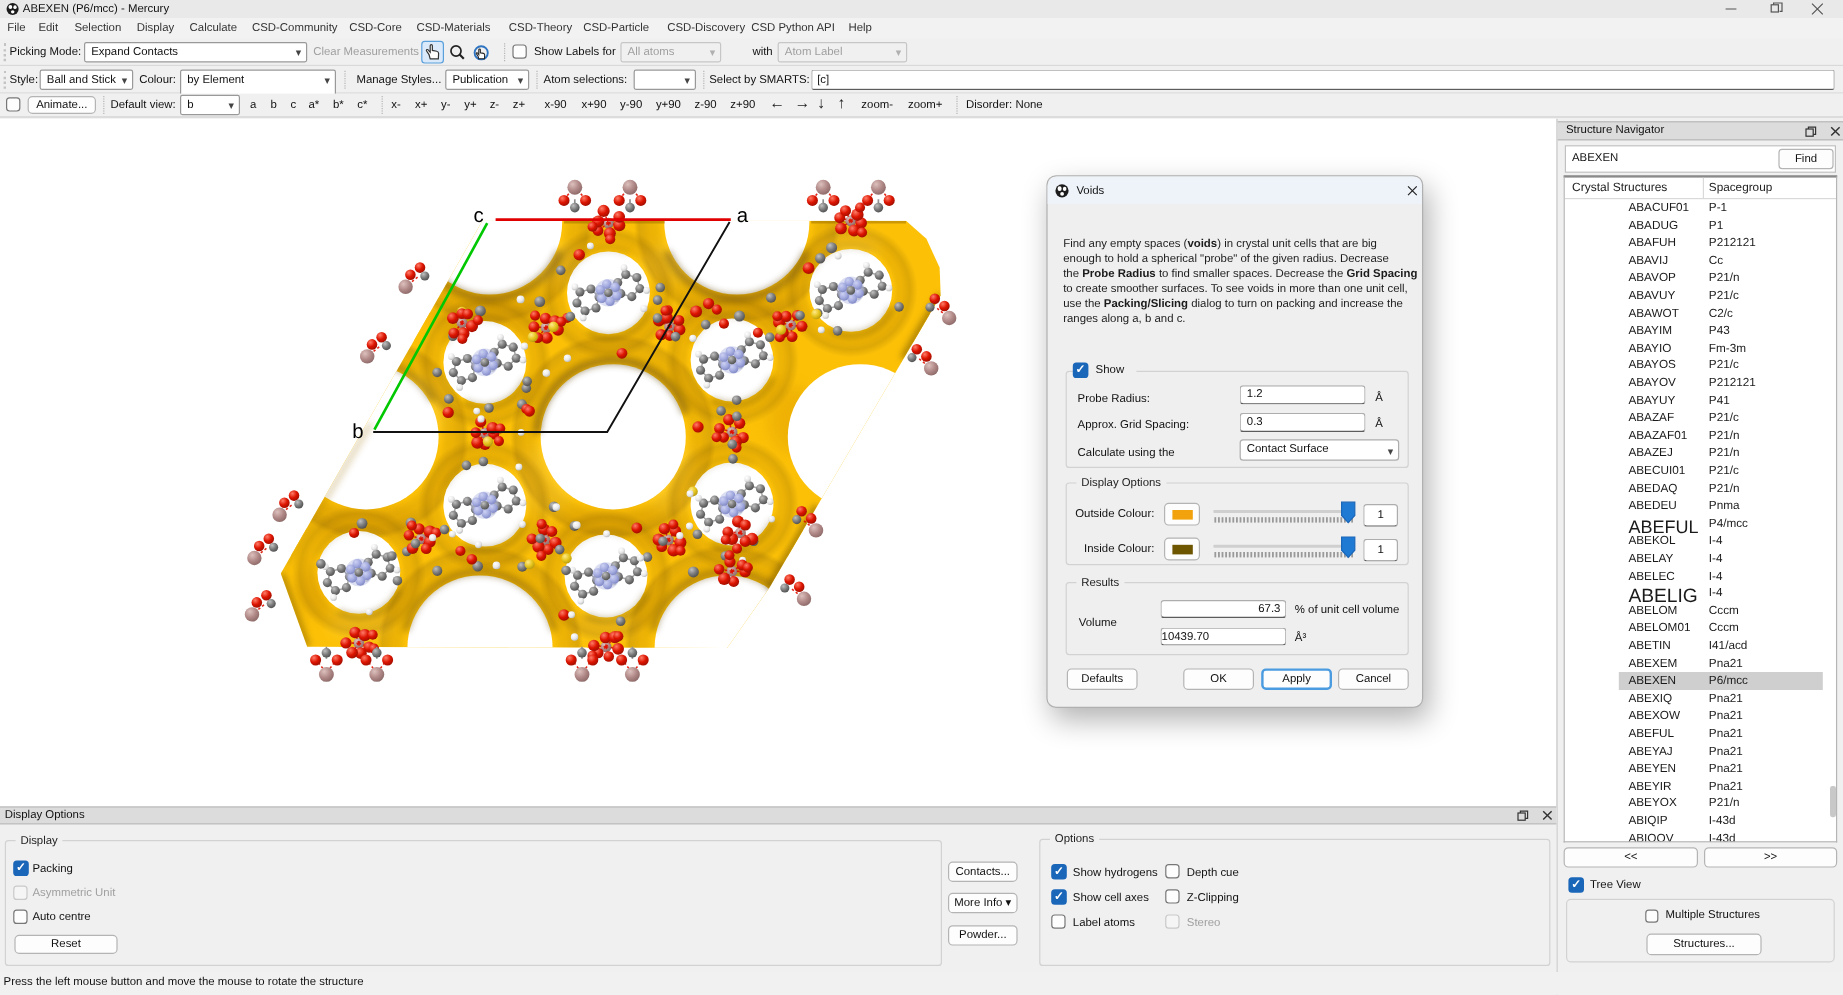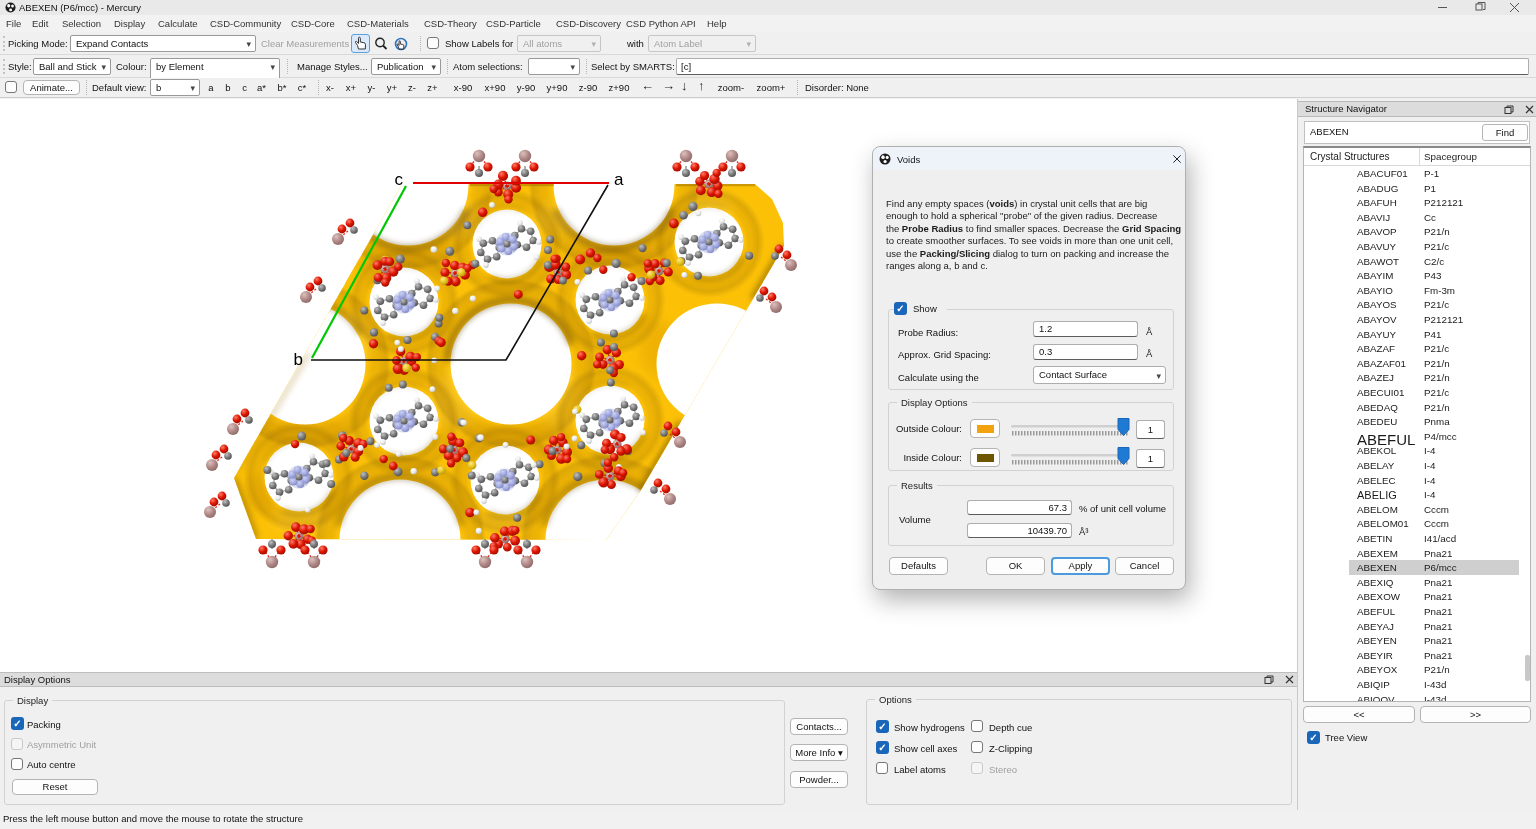--- a/index.html
+++ b/index.html
@@ -1099,21 +1099,21 @@
       <div style="position:absolute;left:53px;top:268.2px;font-size:9.8px">ABEDEU</div>
       <div style="position:absolute;left:120px;top:268.2px;font-size:9.8px">Pnma</div>
       <div style="position:absolute;left:53px;top:282.8px;font-size:15px">ABEFUL</div>
       <div style="position:absolute;left:120px;top:282.8px;font-size:9.8px">P4/mcc</div>
       <div style="position:absolute;left:53px;top:297.4px;font-size:9.8px">ABEKOL</div>
       <div style="position:absolute;left:120px;top:297.4px;font-size:9.8px">I-4</div>
       <div style="position:absolute;left:53px;top:312.0px;font-size:9.8px">ABELAY</div>
       <div style="position:absolute;left:120px;top:312.0px;font-size:9.8px">I-4</div>
       <div style="position:absolute;left:53px;top:326.6px;font-size:9.8px">ABELEC</div>
       <div style="position:absolute;left:120px;top:326.6px;font-size:9.8px">I-4</div>
-      <div style="position:absolute;left:53px;top:341.2px;font-size:11px">ABELIG</div>
+      <div style="position:absolute;left:53px;top:341.2px;font-size:16px">ABELIG</div>
       <div style="position:absolute;left:120px;top:341.2px;font-size:9.8px">I-4</div>
       <div style="position:absolute;left:53px;top:355.8px;font-size:9.8px">ABELOM</div>
       <div style="position:absolute;left:120px;top:355.8px;font-size:9.8px">Cccm</div>
       <div style="position:absolute;left:53px;top:370.4px;font-size:9.8px">ABELOM01</div>
       <div style="position:absolute;left:120px;top:370.4px;font-size:9.8px">Cccm</div>
       <div style="position:absolute;left:53px;top:385.0px;font-size:9.8px">ABETIN</div>
       <div style="position:absolute;left:120px;top:385.0px;font-size:9.8px">I41/acd</div>
       <div style="position:absolute;left:53px;top:399.6px;font-size:9.8px">ABEXEM</div>
       <div style="position:absolute;left:120px;top:399.6px;font-size:9.8px">Pna21</div>
       <div style="position:absolute;left:45px;top:412.2px;width:170px;height:14.6px;background:#cfcfcf"></div>
@@ -1136,20 +1136,25 @@
       <div style="position:absolute;left:53px;top:531.0px;font-size:9.8px">ABIQIP</div>
       <div style="position:absolute;left:120px;top:531.0px;font-size:9.8px">I-43d</div>
       <div style="position:absolute;left:53px;top:545.6px;font-size:9.8px">ABIQOV</div>
       <div style="position:absolute;left:120px;top:545.6px;font-size:9.8px">I-43d</div>
       <div style="position:absolute;left:221px;top:507px;width:5px;height:26px;background:#c8c8c8;border-radius:2px"></div>
     </div>
   <div class="btn" style="left:5px;top:607px;width:112px;height:17px;line-height:15px">&lt;&lt;</div>
   <div class="btn" style="left:122px;top:607px;width:111px;height:17px;line-height:15px">&gt;&gt;</div>
   <div class="chk-on" style="left:9px;top:632px">✓</div>
   <div class="lbl" style="left:27px;top:633px">Tree View</div>
+  <div class="group" style="left:7px;top:650px;width:224px;height:53px;border-radius:4px">
+    <div class="chk" style="left:65px;top:8px;width:11px;height:11px"></div>
+    <div class="lbl" style="left:82px;top:7px">Multiple Structures</div>
+    <div class="btn" style="left:66px;top:28px;width:96px;height:18px;line-height:16px">Structures...</div>
+  </div>
 </div>
 
 <div class="abs" id="bottom" style="left:0;top:672px;width:1297px;height:138px;background:#f0f0f0">
   <div class="abs" style="left:0;top:0;width:1297px;height:15px;background:#dcdcdc;border-top:1px solid #bdbdbd;border-bottom:1px solid #bdbdbd">
     <div class="lbl" style="left:4px;top:1px;color:#111">Display Options</div>
     <svg class="abs" style="left:1264px;top:2px" width="30" height="10" viewBox="0 0 30 10">
       <rect x="1" y="2.5" width="6" height="6" fill="none" stroke="#333" stroke-width="1"></rect>
       <path d="M3 2.5 v-1.5 h6 v6 h-2" fill="none" stroke="#333" stroke-width="1"></path>
       <path d="M22 1 l7 7 M29 1 l-7 7" stroke="#333" stroke-width="1.2"></path>
     </svg>
@@ -1319,20 +1324,20 @@
           <rect x="115" y="14" width="1.5" height="4.5" fill="#9a9a9a"></rect>
           <path d="M107 1.5 h11 v11 l-5.5 6 l-5.5 -6 z" fill="#1f7ad4" stroke="#1a66b8"></path>
         </svg></div>
     <div class="vinput" style="left:247px;top:46px;width:29px;height:19px;line-height:17px;text-align:center">1</div>
   </div>
   <div class="group" style="left:15px;top:338px;width:286px;height:61px">
     <div class="legend" style="background:#efefef">Results</div>
     <div class="vinput" style="left:78px;top:14px;width:105px;height:15px;line-height:13px;text-align:right;padding-right:4px">67.3</div>
     <div class="lbl" style="left:190px;top:17px">% of unit cell volume</div>
     <div class="lbl" style="left:10px;top:28px">Volume</div>
-    <div class="vinput" style="left:78px;top:37px;width:105px;height:15px;line-height:13px;text-align:right;padding-right:4px">10439.70</div>
+    <div class="vinput" style="left:78px;top:37px;width:105px;height:15px;line-height:13px;text-align:left;padding-right:4px">10439.70</div>
     <div class="lbl" style="left:190px;top:40px">Å³</div>
   </div>
   <div class="btn" style="left:16px;top:410px;width:59px;height:18px;line-height:16px;border-radius:4px">Defaults</div>
   <div class="btn" style="left:113px;top:410px;width:59px;height:18px;line-height:16px;border-radius:4px">OK</div>
   <div class="btn" style="left:178px;top:410px;width:59px;height:18px;line-height:16px;border-radius:4px;border:2px solid #4a9be0;line-height:14px">Apply</div>
   <div class="btn" style="left:242px;top:410px;width:59px;height:18px;line-height:16px;border-radius:4px">Cancel</div>
 </div>
 
 </body></html>

